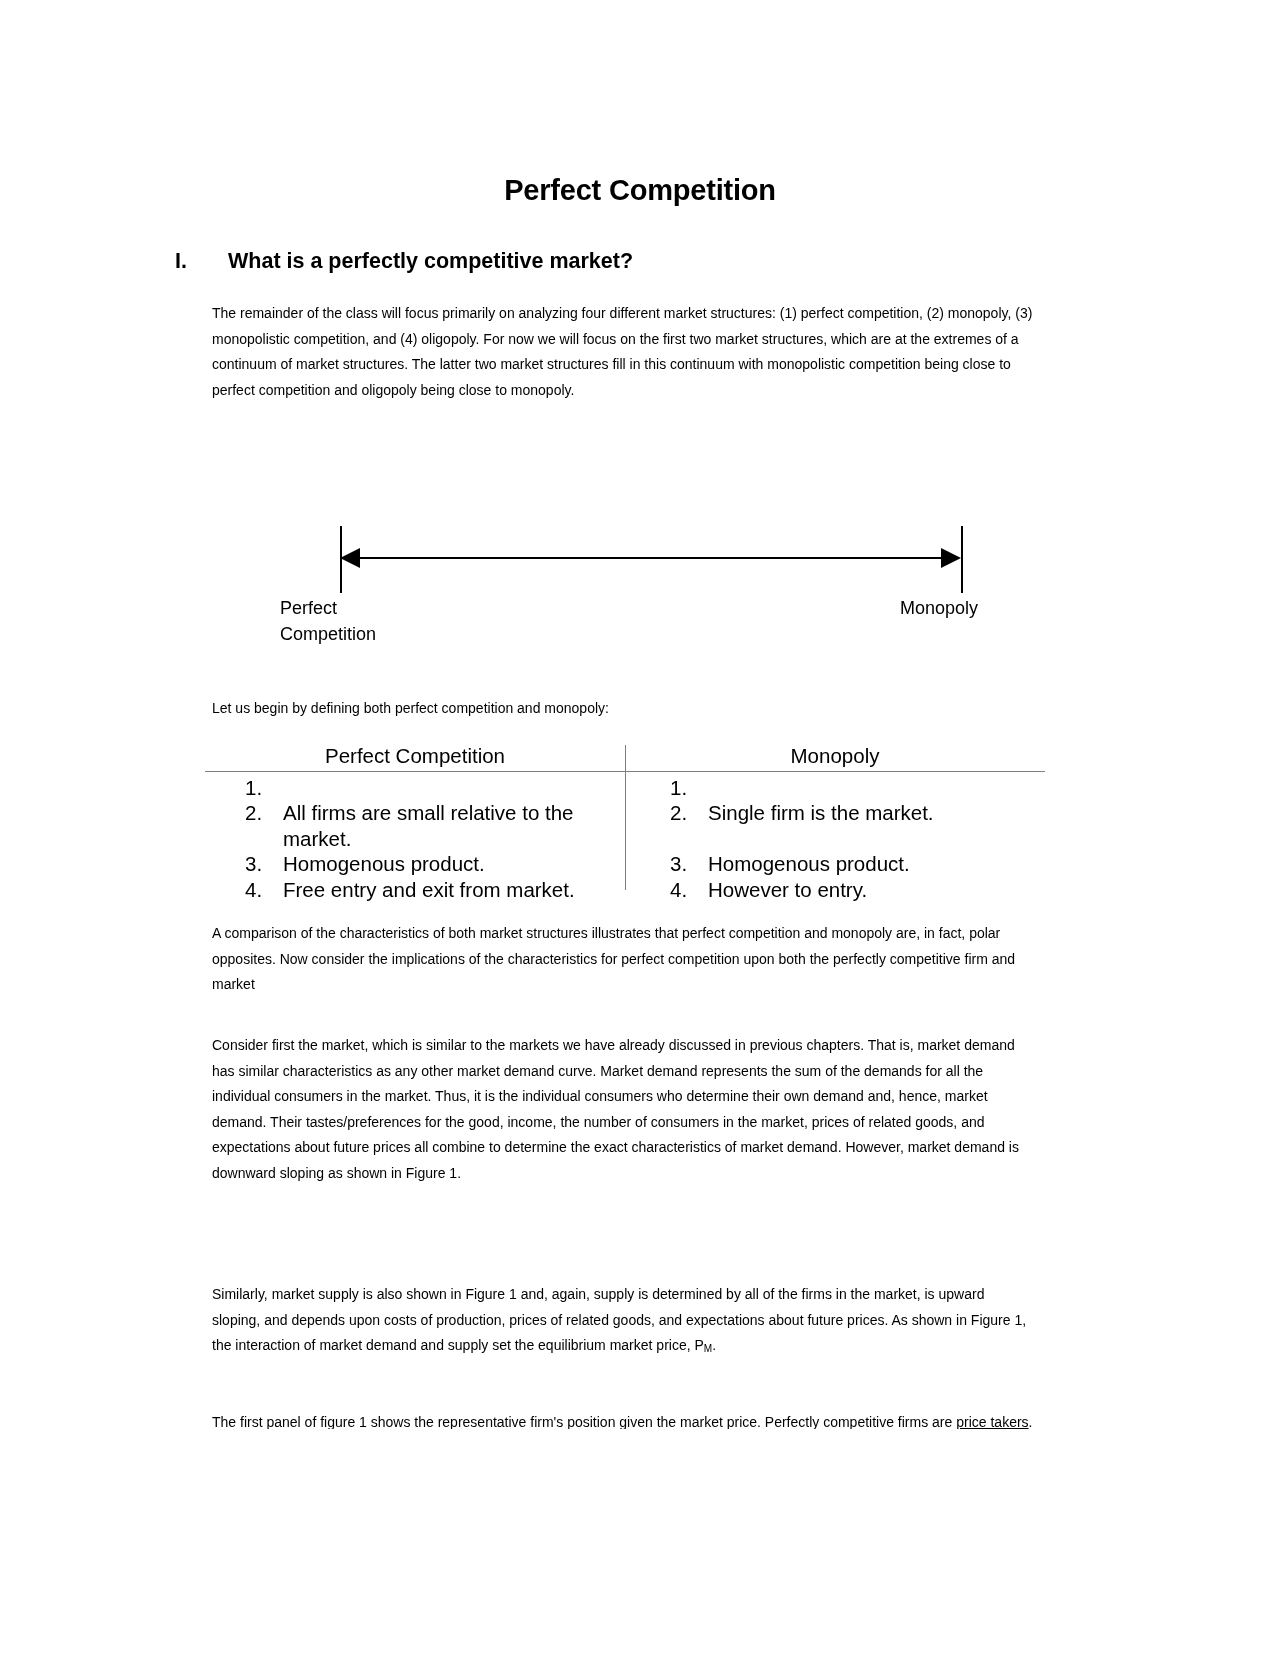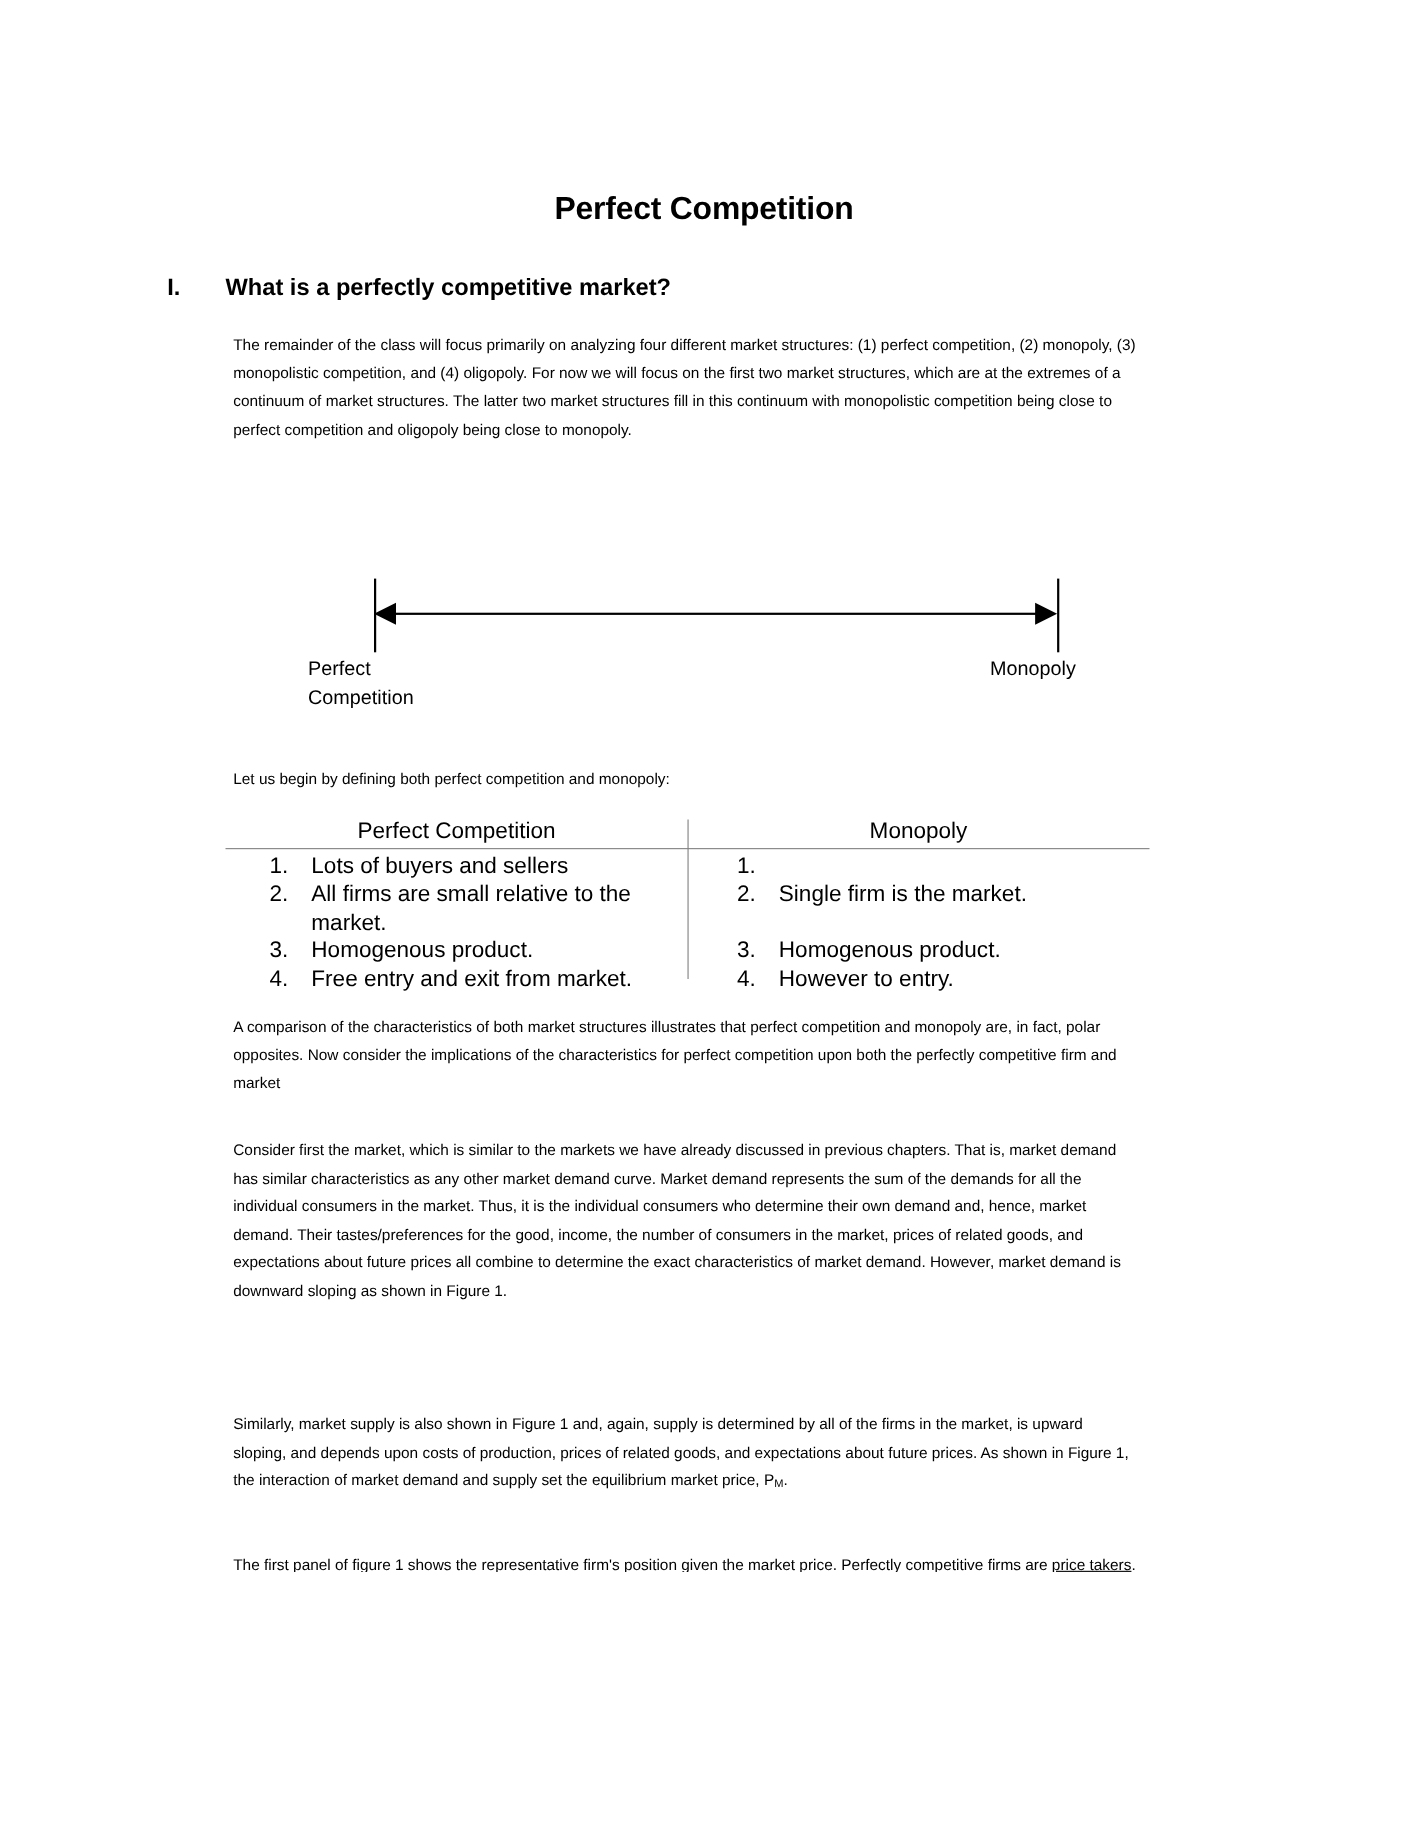--- a/index.html
+++ b/index.html
@@ -33,21 +33,21 @@
     width: 1280px;
     text-align: center;
     font-size: 29px;
     font-weight: bold;
     letter-spacing: -0.2px;
   }
 
   
   .section-head {
     position: absolute;
-    left: 152px;
+    left: 175px;
     top: 214px;
     width: 900px;
     font-size: 21.5px;
     font-weight: bold;
   }
   .section-head .num {
     display: inline-block;
     width: 53px;
   }
 
@@ -228,21 +228,20 @@
     <div class="cmp-headrow">
       <div class="cmp-head cmp-head-left">Perfect Competition</div>
       <div class="cmp-head cmp-head-right">Monopoly</div>
       <div class="cmp-rule"></div>
     </div>
     <div class="cmp-divider"></div>
     <div class="cmp-body">
       <div class="cmp-col cmp-col-left">
         <div class="cmp-item">
           <span class="n">1.</span>
-          <span class="t">Lots of buyers and sellers</span>
         </div>
         <div class="cmp-item">
           <span class="n">2.</span>
           <span class="t">All firms are small relative to the market.</span>
         </div>
         <div class="cmp-item">
           <span class="n">3.</span>
           <span class="t">Homogenous product.</span>
         </div>
         <div class="cmp-item">

